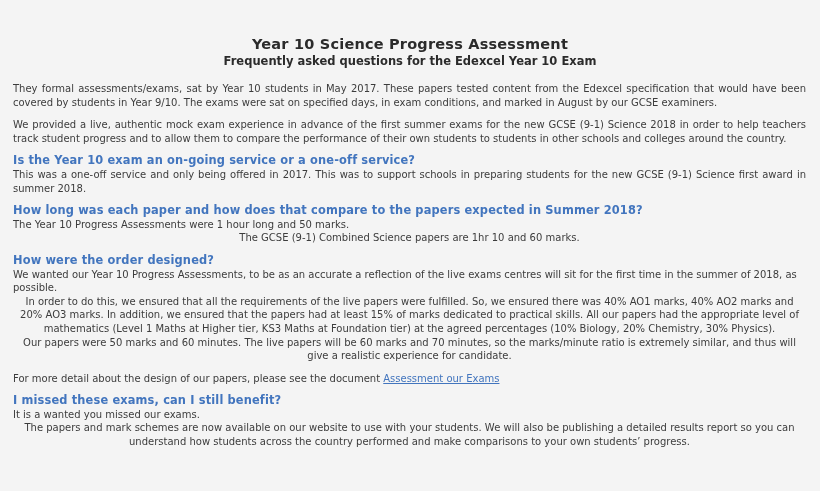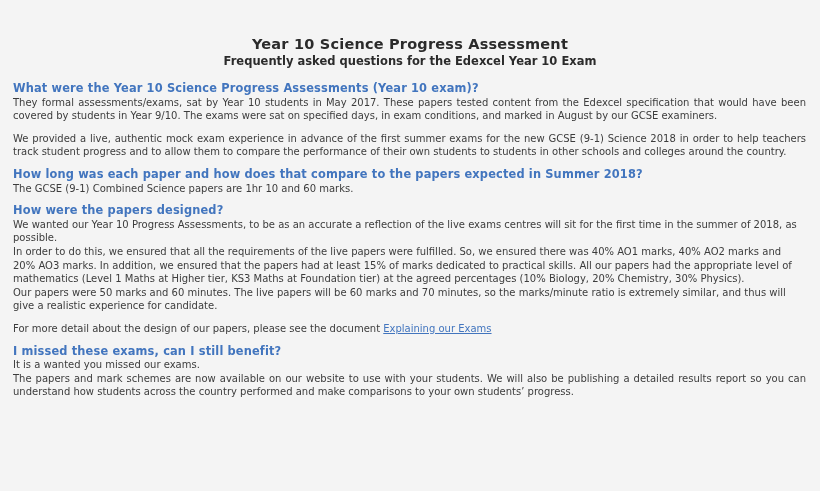--- a/index.html
+++ b/index.html
@@ -62,20 +62,21 @@
     font-size: 10px;
     line-height: 13.6px;
     margin: 0;
     text-align: justify;
   }
   .a.nojust {
     text-align: left;
   }
   .a + .a {
     margin-top: 0;
+    text-align: center;
   }
   .para-gap {
     margin-top: 12px;
   }
   .link {
     color: #4275be;
     text-decoration: underline;
   }
 </style>
 </head>
@@ -84,43 +85,47 @@
 <div class="page">
 
   <div class="titlebar">
     <div class="doc-title">Year 10 Science Progress Assessment</div>
     <div class="doc-subtitle">Frequently asked questions for the Edexcel Year 10 Exam</div>
   </div>
 
   <div class="content">
 
     <div class="qa">
-      <p class="q">What were the Year 10 Science Progress Assessments (Year 10 exam)?</p>
       <p class="a">They formal assessments/exams, sat by Year 10 students in May 2017. These papers tested content from the Edexcel specification that would have been covered by students in Year 9/10. The exams were sat on specified days, in exam conditions, and marked in August by our GCSE examiners.</p>
     </div>
 
     <div class="qa">
       <p class="a">We provided a live, authentic mock exam experience in advance of the first summer exams for the new GCSE (9-1) Science 2018 in order to help teachers track student progress and to allow them to compare the performance of their own students to students in other schools and colleges around the country.</p>
     </div>
 
+    <div class="qa">
+      <p class="q">Is the Year 10 exam an on-going service or a one-off service?</p>
+      <p class="a">This was a one-off service and only being offered in 2017. This was to support schools in preparing students for the new GCSE (9-1) Science first award in summer 2018.</p>
+    </div>
 
     <div class="qa">
       <p class="q">How long was each paper and how does that compare to the papers expected in Summer 2018?</p>
+      <p class="a nojust">The Year 10 Progress Assessments were 1 hour long and 50 marks.</p>
       <p class="a nojust">The GCSE (9-1) Combined Science papers are 1hr 10 and 60 marks.</p>
     </div>
 
     <div class="qa">
-      <p class="q">How were the papers designed?</p>
+      <p class="q">How were the order designed?</p>
       <p class="a nojust">We wanted our Year 10 Progress Assessments, to be as an accurate a reflection of the live exams centres will sit for the first time in the summer of 2018, as possible.</p>
       <p class="a nojust para-gap">In order to do this, we ensured that all the requirements of the live papers were fulfilled. So, we ensured there was 40% AO1 marks, 40% AO2 marks and 20% AO3 marks. In addition, we ensured that the papers had at least 15% of marks dedicated to practical skills. All our papers had the appropriate level of mathematics (Level 1 Maths at Higher tier, KS3 Maths at Foundation tier) at the agreed percentages (10% Biology, 20% Chemistry, 30% Physics).</p>
       <p class="a nojust para-gap">Our papers were 50 marks and 60 minutes. The live papers will be 60 marks and 70 minutes, so the marks/minute ratio is extremely similar, and thus will give a realistic experience for candidate.</p>
     </div>
 
     <div class="qa">
-      <p class="a nojust"><span>For more detail about the design of our papers, please see the document </span><a class="link" href="#">Explaining our Exams</a></p>
+      <p class="a nojust"><span>For more detail about the design of our papers, please see the document </span><a class="link" href="#">Assessment our Exams</a></p>
     </div>
 
     <div class="qa">
       <p class="q">I missed these exams, can I still benefit?</p>
       <p class="a nojust">It is a wanted you missed our exams.</p>
       <p class="a para-gap">The papers and mark schemes are now available on our website to use with your students. We will also be publishing a detailed results report so you can understand how students across the country performed and make comparisons to your own students’ progress.</p>
     </div>
 
   </div>
 </div>

